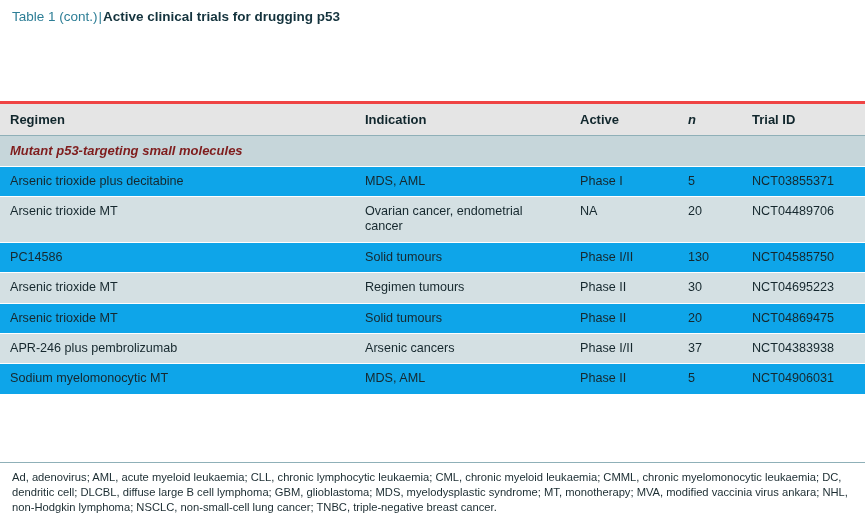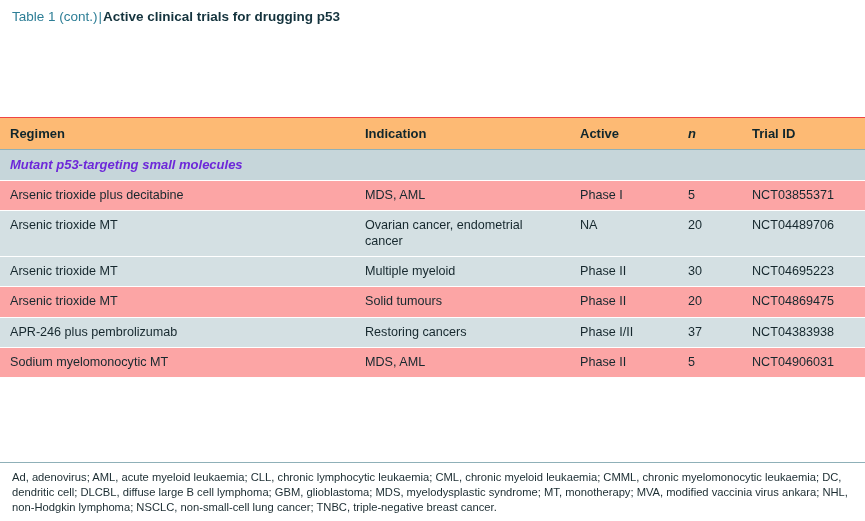--- a/index.html
+++ b/index.html
@@ -49,51 +49,51 @@
     font-size: 12.6px;
     color: #16282e;
   }
   col.c-regimen { width: 355px; }
   col.c-indication { width: 215px; }
   col.c-phase { width: 110px; }
   col.c-n { width: 62px; }
   col.c-trial { width: 123px; }
 
   thead th {
-    background: #fdba74;
+    background: #e5e5e5;
     text-align: left;
     font-weight: bold;
     font-size: 13px;
     padding: 8px 10px 8px 10px;
     color: #10262c;
-    border-top: 1px solid #ef4444;
+    border-top: 3px solid #ef4444;
     border-bottom: 1px solid #8fb0b8;
     vertical-align: middle;
   }
   thead th.th-n {
     font-style: italic;
     text-align: left;
     padding-left: 8px;
   }
   tbody td {
     padding: 7px 10px 7px 10px;
     vertical-align: top;
     line-height: 1.22;
     border-bottom: 1px solid #ffffff;
   }
-  tr.band-light td { background: #fca5a5; }
+  tr.band-light td { background: #0ea5e9; }
   tr.band-dark td { background: #d4e0e3; }
   tr.section td {
     background: #c6d6da;
     font-style: italic;
     font-weight: bold;
     font-size: 13px;
     padding-top: 7px;
     padding-bottom: 7px;
-    color: #6d28d9;
+    color: #7f1d1d;
   }
   td.c-n-cell { padding-left: 8px; }
   .footnote {
     background: #ffffff;
     font-size: 11.2px;
     line-height: 1.35;
     color: #1b2c31;
     padding: 7px 12px 6px 12px;
     border-top: 1px solid #8fb0b8;
   }
@@ -140,42 +140,49 @@
       </tr>
 
       <tr class="band-dark">
         <td>Arsenic trioxide MT</td>
         <td>Ovarian cancer, endometrial cancer</td>
         <td>NA</td>
         <td class="c-n-cell">20</td>
         <td>NCT04489706</td>
       </tr>
 
+      <tr class="band-light">
+        <td>PC14586</td>
+        <td>Solid tumours</td>
+        <td>Phase I/II</td>
+        <td class="c-n-cell">130</td>
+        <td>NCT04585750</td>
+      </tr>
 
       <tr class="band-dark">
         <td>Arsenic trioxide MT</td>
-        <td>Multiple myeloid</td>
+        <td>Regimen tumours</td>
         <td>Phase II</td>
         <td class="c-n-cell">30</td>
         <td>NCT04695223</td>
       </tr>
 
       <tr class="band-light">
         <td>Arsenic trioxide MT</td>
         <td>Solid tumours</td>
         <td>Phase II</td>
         <td class="c-n-cell">20</td>
         <td>NCT04869475</td>
       </tr>
 
 
 
       <tr class="band-dark">
         <td>APR-246 plus pembrolizumab</td>
-        <td>Restoring cancers</td>
+        <td>Arsenic cancers</td>
         <td>Phase I/II</td>
         <td class="c-n-cell">37</td>
         <td>NCT04383938</td>
       </tr>
 
 
 
       <tr class="band-light">
         <td>Sodium myelomonocytic MT</td>
         <td>MDS, AML</td>

